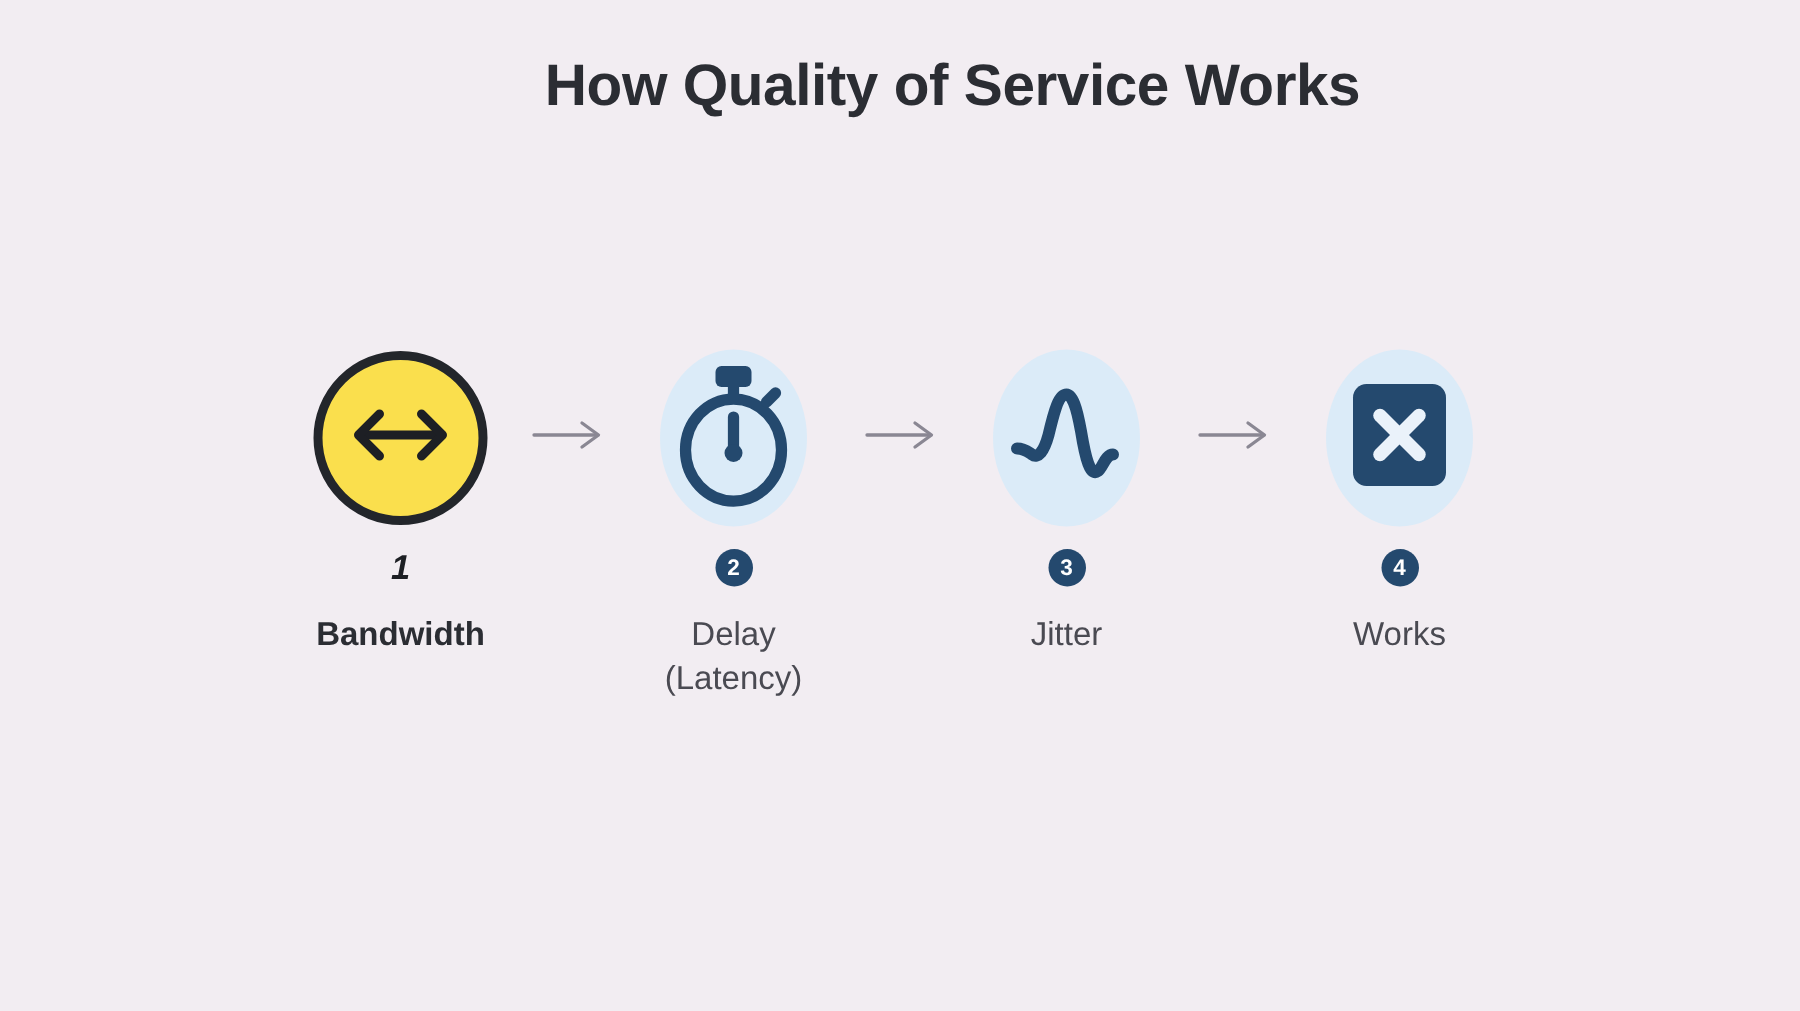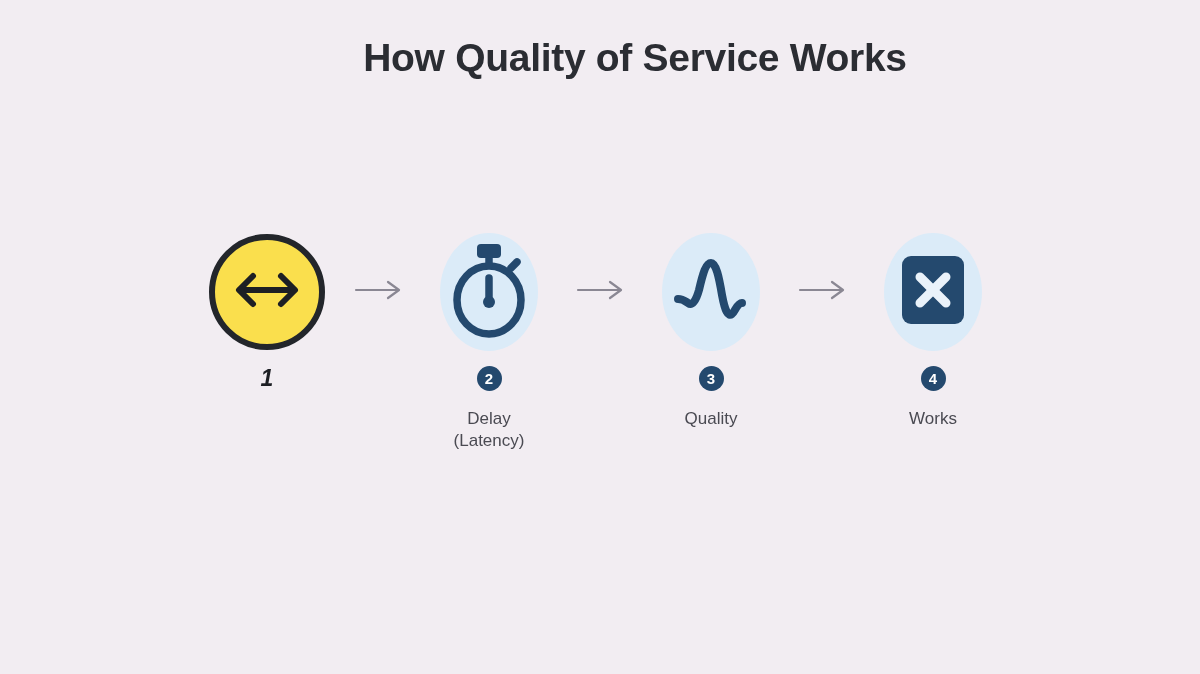--- a/index.html
+++ b/index.html
@@ -117,21 +117,21 @@
     display: flex;
     align-items: center;
     justify-content: center;
     height: 25px;
   }
 
   
   .label {
     margin-top: 8px;
     text-align: center;
-    font-size: 17px;
+    font-size: 22px;
     color: #4A4A52;
     line-height: 1.32;
     white-space: pre-line;
   }
   .label.strong {
     font-weight: bold;
     color: #2B2D33;
     font-size: 22px;
   }
 </style>
@@ -152,20 +152,21 @@
               <polyline points="22,6 8,20 22,34"></polyline>
               <polyline points="50,6 64,20 50,34"></polyline>
             </g>
           </svg>
         </span>
       </div>
     </div>
     <div class="badge-row">
       <div class="badge-plain">1</div>
     </div>
+    <div class="label strong">Bandwidth</div>
   </div>
 
   <div class="arrow">
     <span>
       <svg width="48" height="22" viewBox="0 0 48 22" aria-hidden="true">
         <g stroke="#8A8793" stroke-width="2.2" fill="none" stroke-linecap="round" stroke-linejoin="round">
           <line x1="2" y1="11" x2="44" y2="11"></line>
           <polyline points="34,3 45,11 34,19"></polyline>
         </g>
       </svg>
@@ -213,21 +214,21 @@
         <span>
           <svg width="76" height="66" viewBox="0 0 76 66" aria-hidden="true">
             <path d="M5 42 C10 42 12 44 15 46 C19 49 23 44 26 33 C30 16 33 6 38 6 C43 6 46 20 49 38 C52 54 55 60 59 57 C62 55 64 46 69 46" fill="none" stroke="#24496E" stroke-width="8" stroke-linecap="round" stroke-linejoin="round"></path>
           </svg>
         </span>
       </div>
     </div>
     <div class="badge-row">
       <div class="badge">3</div>
     </div>
-    <div class="label">Quality</div>
+    <div class="label">Jitter</div>
   </div>
 
   <div class="arrow">
     <span>
       <svg width="48" height="22" viewBox="0 0 48 22" aria-hidden="true">
         <g stroke="#8A8793" stroke-width="2.2" fill="none" stroke-linecap="round" stroke-linejoin="round">
           <line x1="2" y1="11" x2="44" y2="11"></line>
           <polyline points="34,3 45,11 34,19"></polyline>
         </g>
       </svg>

